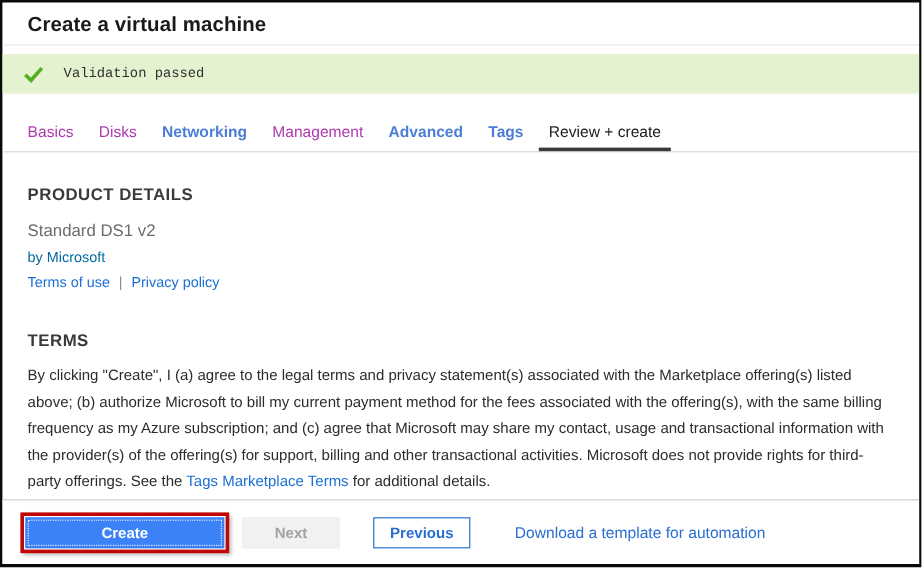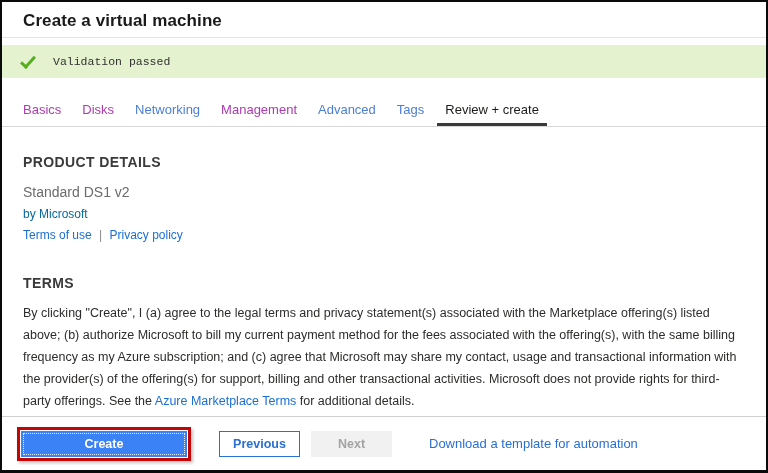--- a/index.html
+++ b/index.html
@@ -56,21 +56,21 @@
     gap: 21px;
     align-items: flex-end;
   }
   .tab {
     font-size: 13px;
     padding-bottom: 9px;
     cursor: pointer;
     white-space: nowrap;
   }
   .tab.purple { color: #ad3bb0; }
-  .tab.blue   { color: #4b7ed6; }
+  .tab.blue   { color: #4b7ed6; font-weight: bold; }
   .tab.active {
     color: #1c1b1a;
     border-bottom: 3px solid #3b3a39;
     padding-left: 8px; padding-right: 8px;
     margin-left: -8px; margin-right: -8px;
     padding-bottom: 6px;
   }
 
   
   .content { padding: 0 21px; }
@@ -223,31 +223,31 @@
         </div>
       </div>
 
       <div class="product-pricing">
       </div>
     </div>
 
     <div class="section-heading terms-heading">TERMS</div>
 
     <div class="terms-body"><span>By clicking "Create", I (a) agree to the legal terms and privacy statement(s) associated with the Marketplace offering(s) listed above; (b) authorize Microsoft to bill my current payment method for the fees associated with the offering(s), with the same billing frequency as my Azure subscription; and (c) agree that Microsoft may share my contact, usage and transactional information with the provider(s) of the offering(s) for support, billing and other transactional activities. Microsoft does not provide rights for third-party offerings. See the</span>
-      <span class="link">Azure Marketplace Terms</span><span> for additional details.</span>
+      <span class="link">Tags Marketplace Terms</span><span> for additional details.</span>
     </div>
 
     <div class="basics-clipped">
       <div class="section-heading">BASICS</div>
     </div>
 
   </div>
 
   <div class="footer">
     <span class="create-annotation">
       <button class="btn btn-create">Create</button>
     </span>
+    <button class="btn btn-next" disabled="">Next</button>
     <button class="btn btn-previous">Previous</button>
-    <button class="btn btn-next" disabled="">Next</button>
     <span class="download-link link">Download a template for automation</span>
   </div>
 
 </div>
 
 </body></html>

